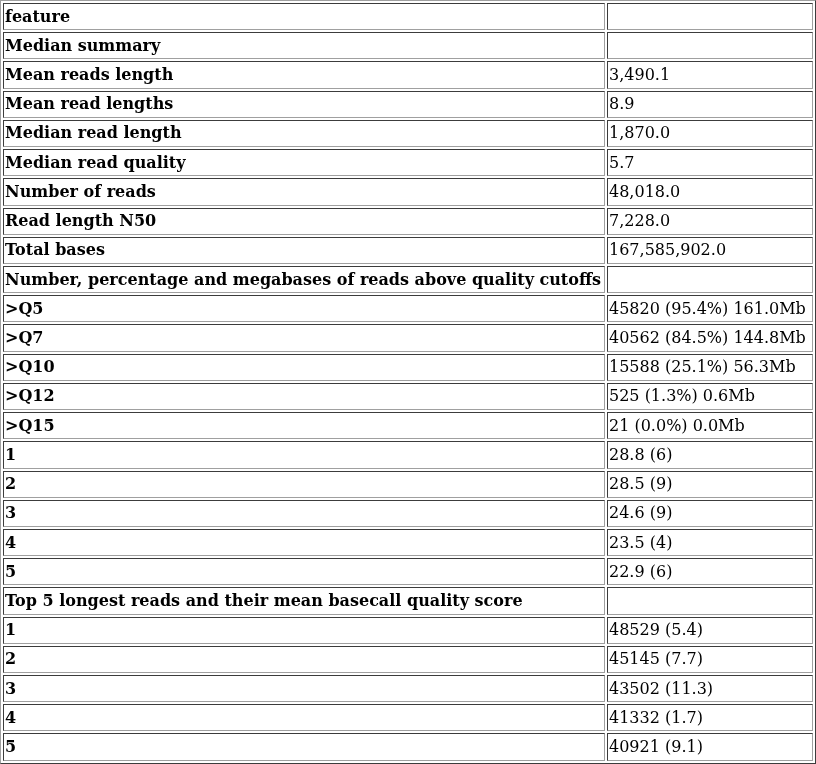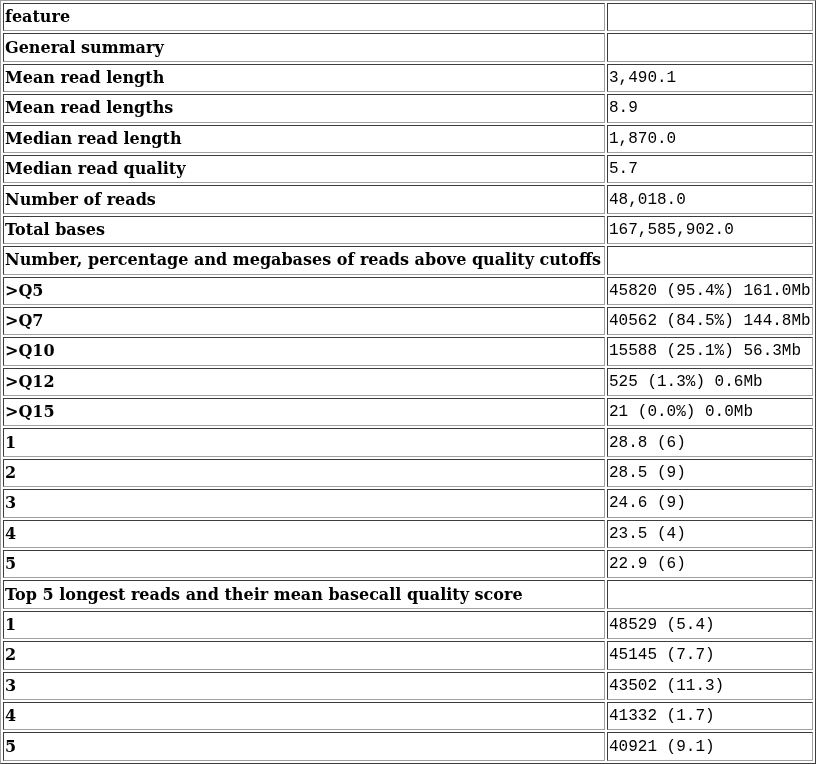--- a/index.html
+++ b/index.html
@@ -38,55 +38,58 @@
       white-space: nowrap;
       overflow: hidden;
       vertical-align: middle;
     }
     table.stats td.key {
       font-weight: bold;
       width: 599px;
     }
     table.stats td.val {
       font-weight: normal;
-      font-family: Liberation Mono, monospace;
     }
   </style>
 </head>
 <body>
 
 <table class="stats">
   <tbody>
     <tr>
       <td class="key">feature</td>
       <td class="val"></td>
     </tr>
     <tr>
-      <td class="key">General summary</td>
+      <td class="key">Median summary</td>
       <td class="val"></td>
     </tr>
     <tr>
-      <td class="key">Mean read length</td>
+      <td class="key">Mean reads length</td>
       <td class="val">3,490.1</td>
     </tr>
     <tr>
       <td class="key">Mean read lengths</td>
       <td class="val">8.9</td>
     </tr>
     <tr>
       <td class="key">Median read length</td>
       <td class="val">1,870.0</td>
     </tr>
     <tr>
       <td class="key">Median read quality</td>
       <td class="val">5.7</td>
     </tr>
     <tr>
       <td class="key">Number of reads</td>
       <td class="val">48,018.0</td>
+    </tr>
+    <tr>
+      <td class="key">Read length N50</td>
+      <td class="val">7,228.0</td>
     </tr>
     <tr>
       <td class="key">Total bases</td>
       <td class="val">167,585,902.0</td>
     </tr>
     <tr>
       <td class="key">Number, percentage and megabases of reads above quality cutoffs</td>
       <td class="val"></td>
     </tr>
     <tr>

